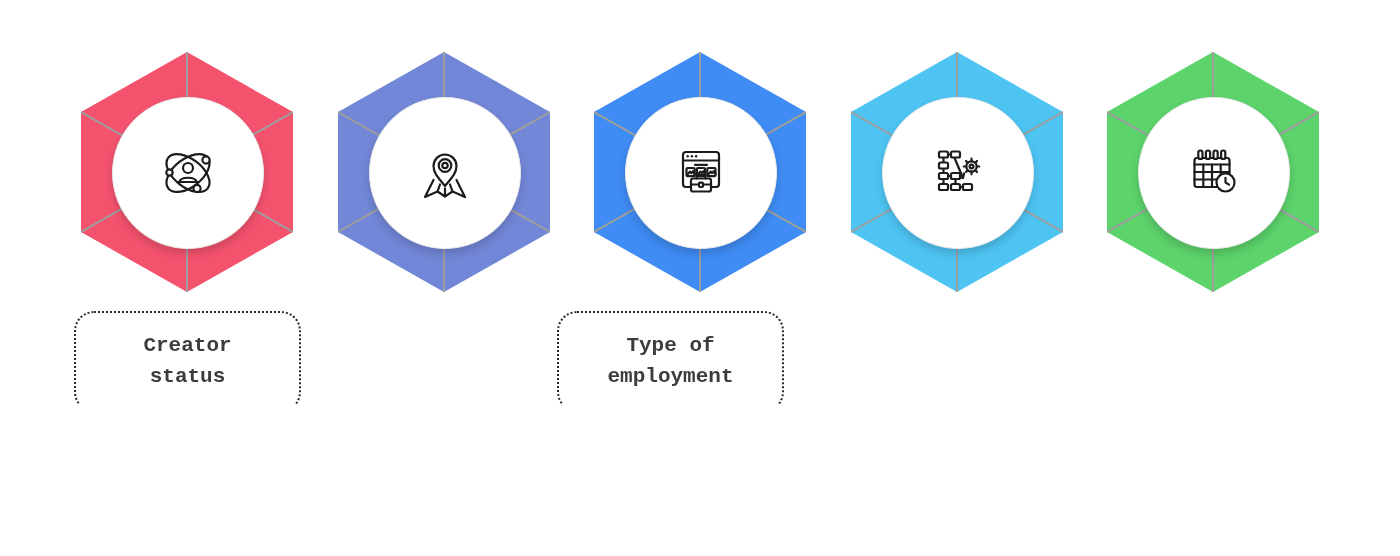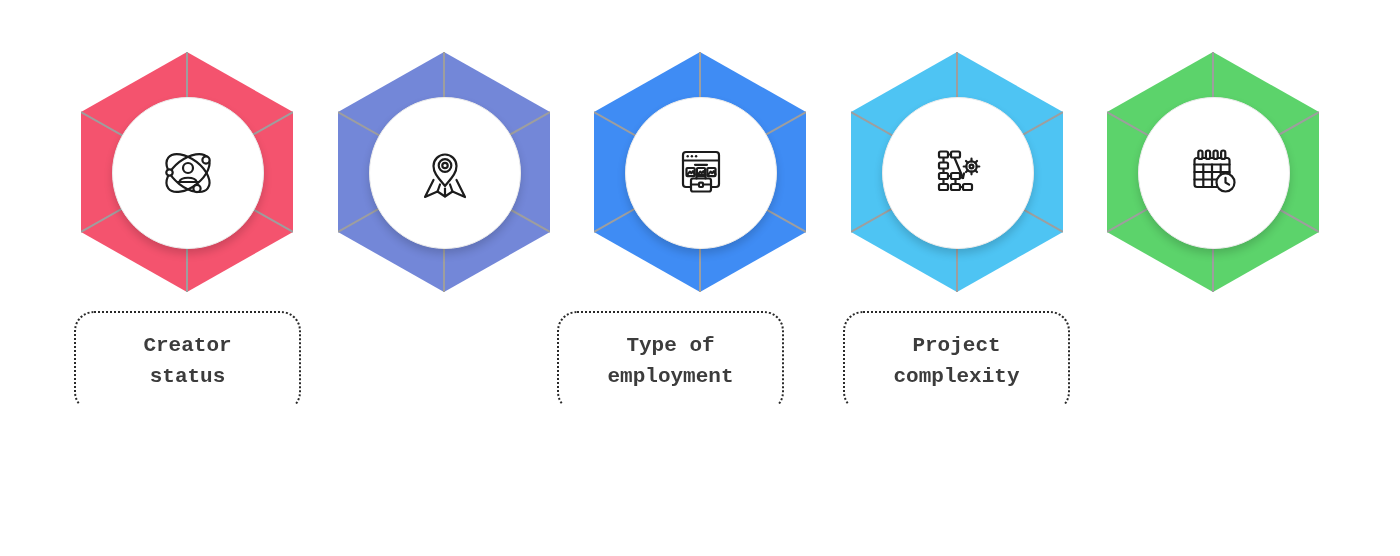--- a/index.html
+++ b/index.html
@@ -202,23 +202,20 @@
       </svg>
     </div>
   </div>
 
   <div class="card" style="left:74px">
     <span>Creator status</span>
   </div>
   <div class="card" style="left:557px">
     <span>Type of employment</span>
   </div>
-  <div class="card" style="left:843px">
-    <span>Project complexity</span>
-  </div>
 
   <div class="logo">
     <div class="word">Lineup</div>
     <div class="bar"></div>
   </div>
   <div class="credit">Freepik</div>
 
 </div>
 
 </body></html>

